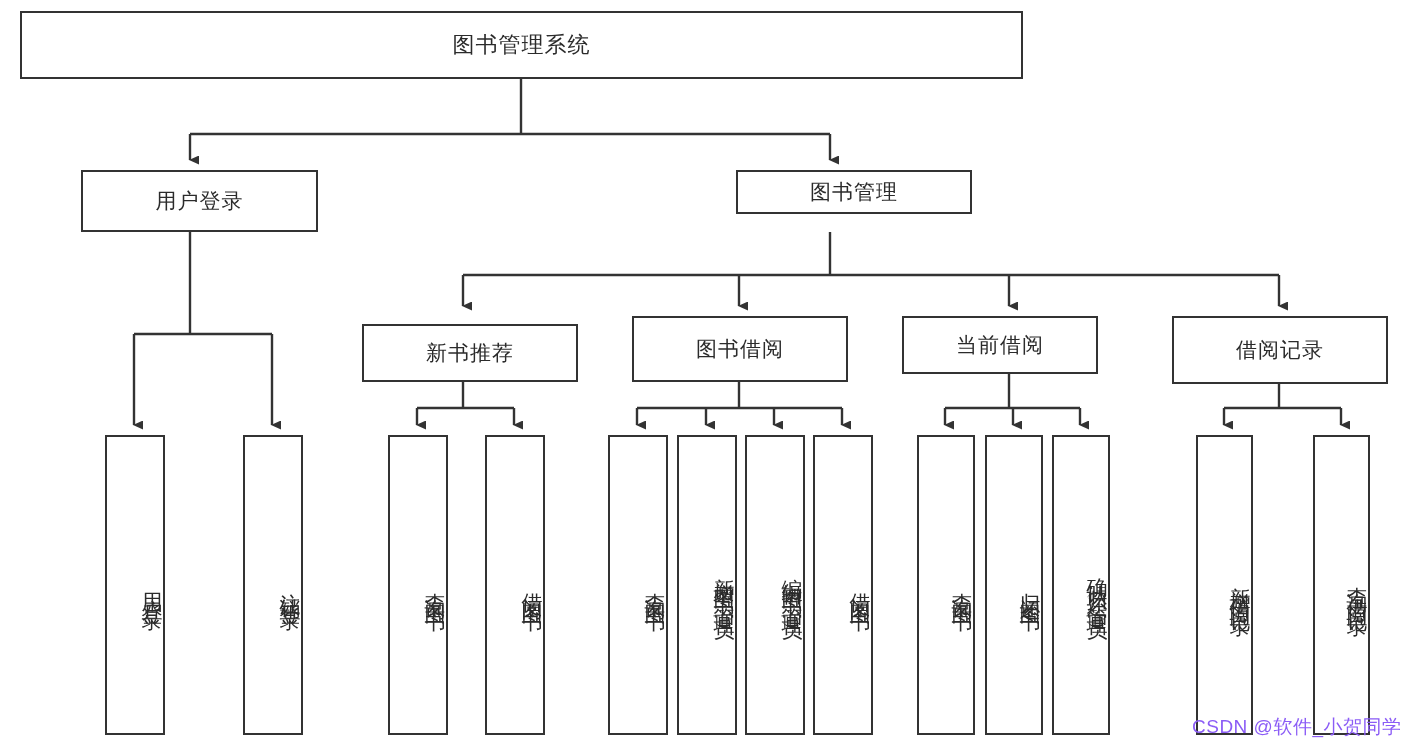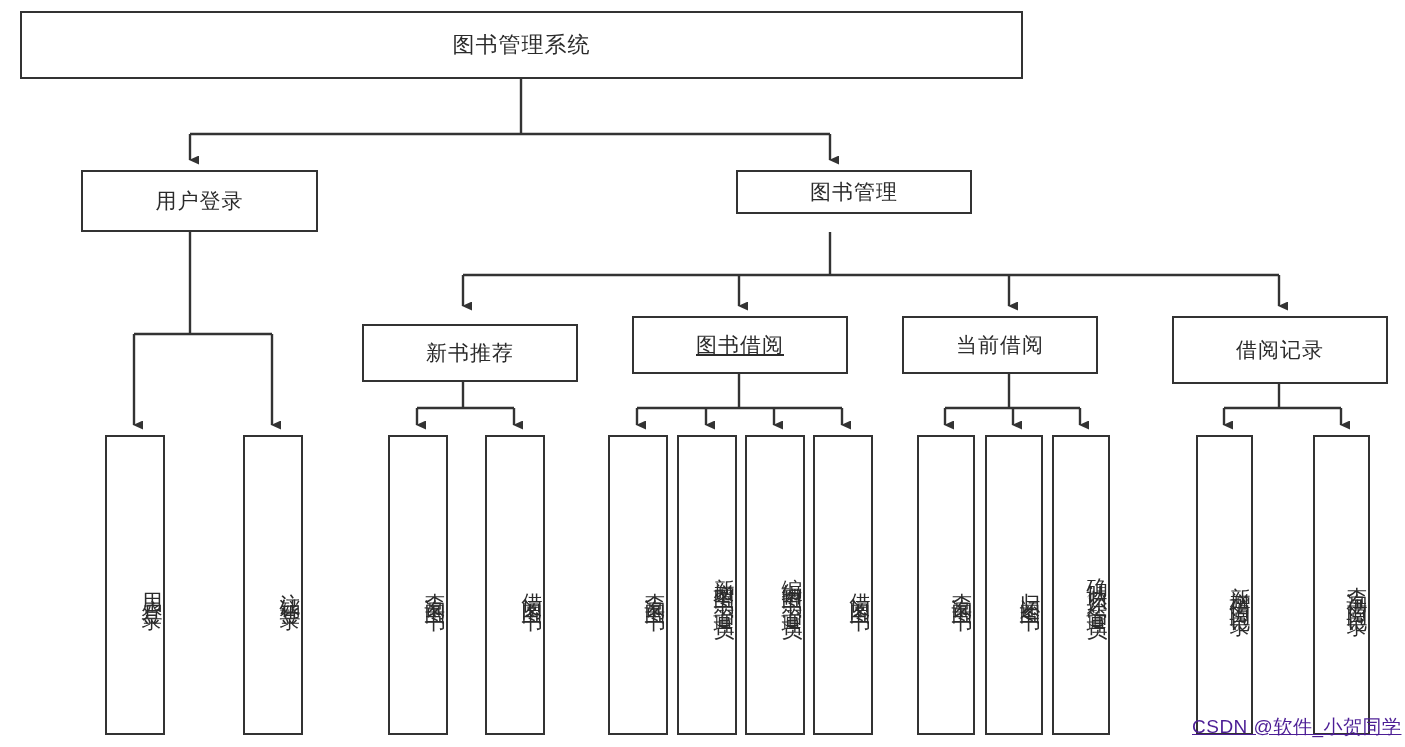--- a/index.html
+++ b/index.html
@@ -57,24 +57,23 @@
   }
   .node-v .vlabel {
     writing-mode: vertical-rl;
     text-orientation: upright;
     letter-spacing: 6px;
     display: block;
   }
   .watermark {
     position: absolute;
     font-size: 19px;
-    color: #4c1d95;
+    color: #8b5cf6;
     white-space: nowrap;
     letter-spacing: 0.5px;
-    text-decoration: underline;
   }
 </style>
 </head>
 <body>
 
 <div id="diagram-root">
 
   <svg id="edge-layer" viewBox="0 0 1405 747" xmlns="http://www.w3.org/2000/svg">
     <defs>
       <marker id="arrowhead" markerWidth="9" markerHeight="10" refX="4.5" refY="9" orient="auto" markerUnits="userSpaceOnUse">
@@ -125,21 +124,21 @@
   <div class="node node-h" style="left: 81px; top: 170px; width: 237px; height: 62px;">
     <span>用户登录</span>
   </div>
   <div class="node node-h" style="left: 712px; top: 170px; width: 236px; height: 44px; margin-left: 24px;">
     <span>图书管理</span>
   </div>
 
   <div class="node node-h" style="left: 362px; top: 316px; width: 216px; height: 58px; margin-top: 8px;">
     <span>新书推荐</span>
   </div>
-  <div class="node node-h" style="left: 632px; top: 316px; width: 216px; height: 58px; text-decoration: underline;">
+  <div class="node node-h" style="left: 632px; top: 316px; width: 216px; height: 66px;">
     <span>图书借阅</span>
   </div>
   <div class="node node-h" style="left: 902px; top: 316px; width: 196px; height: 58px;">
     <span>当前借阅</span>
   </div>
   <div class="node node-h" style="left: 1172px; top: 316px; width: 216px; height: 68px;">
     <span>借阅记录</span>
   </div>
 
   <div class="node node-v" style="left: 105px; top: 435px; width: 60px; height: 300px;">

